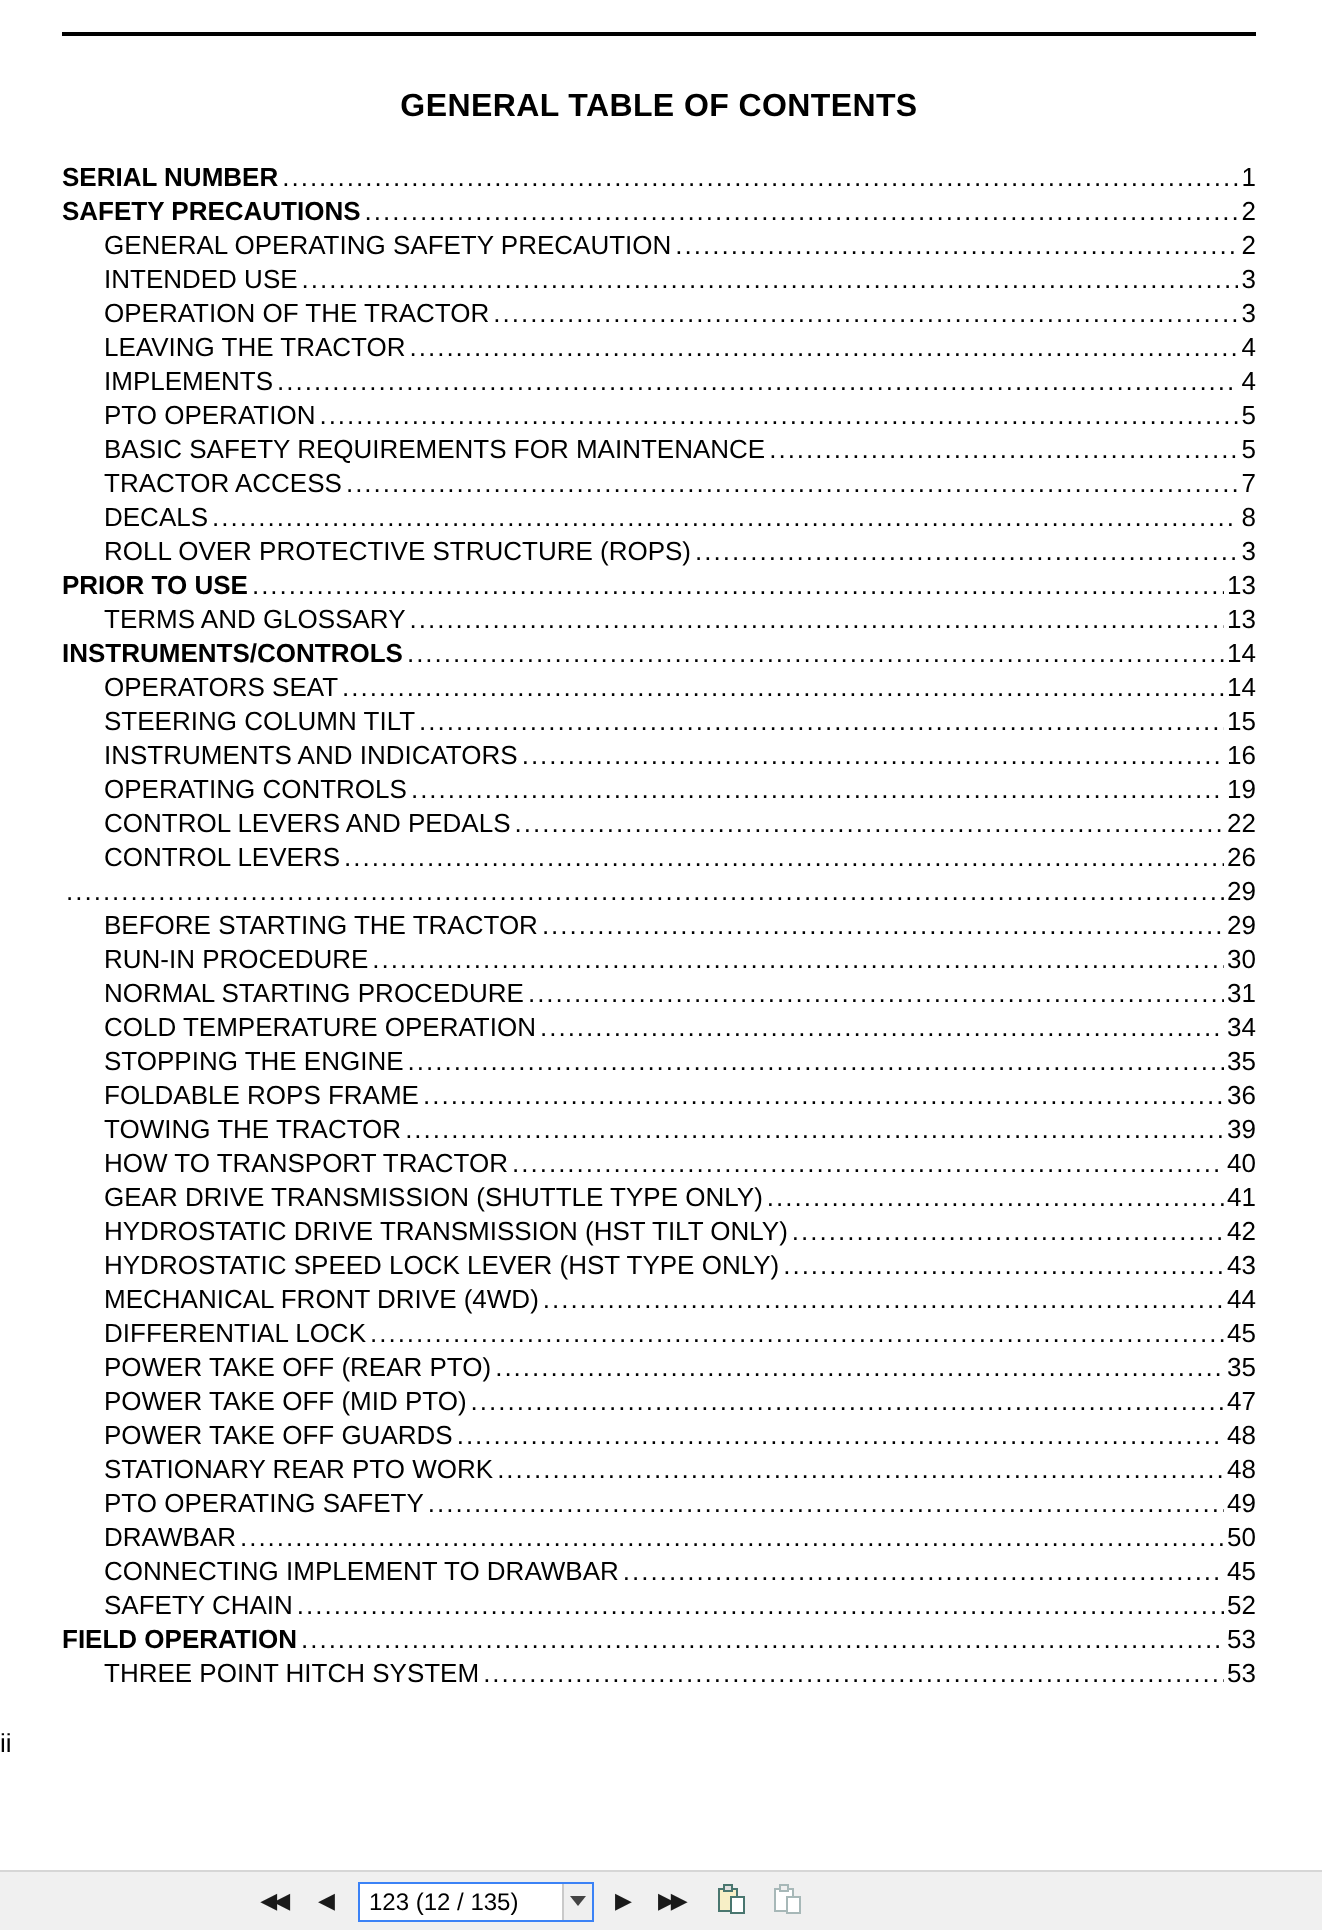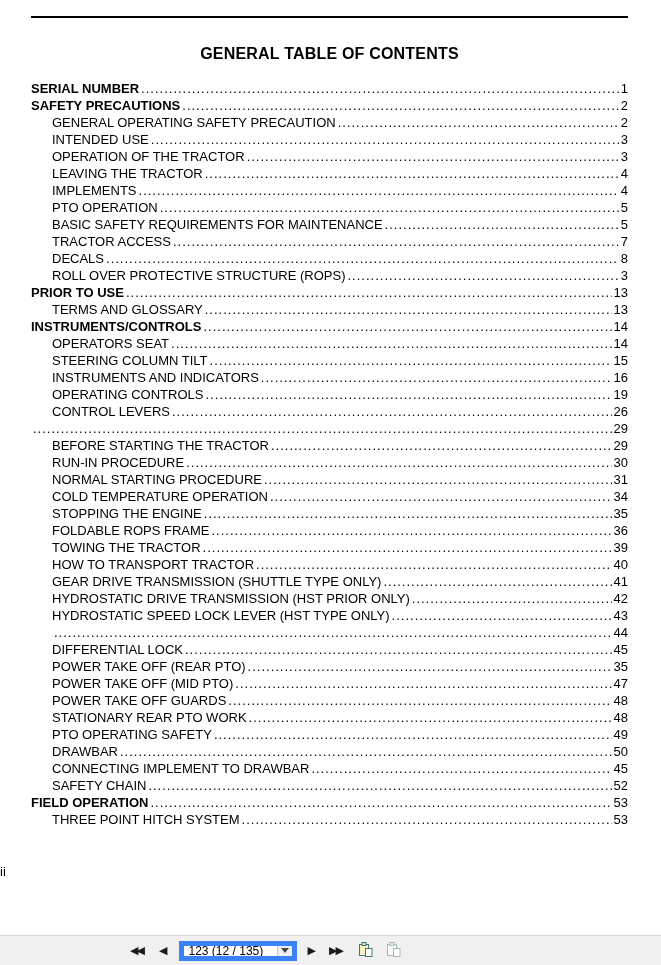--- a/index.html
+++ b/index.html
@@ -22,21 +22,21 @@
   .toc-page { flex:0 0 auto; text-align:right; font-weight:normal; }
   .toc-row.lvl0 .toc-page { font-weight:normal; }
 
   .page-footer { position:absolute; top:864px; left:0; right:0; font-size:13px; }
 
   
   .toolbar { position:absolute; left:0; right:0; bottom:0; height:30px; background:#f0f0f0; border-top:1px solid #d6d6d6; display:flex; align-items:center; justify-content:center; }
   .toolbar-group { display:flex; align-items:center; gap:9px; margin-right:130px; }
   .nav-btn { background:transparent; border:none; font-family:"DejaVu Sans", sans-serif; font-size:11px; color:#1a1a1a; cursor:pointer; padding:2px 2px; line-height:1; }
   .nav-btn.dbl { letter-spacing:-2px; padding-right:5px; }
-  .page-box { display:flex; align-items:stretch; width:118px; height:20px; background:#fff; border:5px solid #3b82f6; }
+  .page-box { display:flex; align-items:stretch; width:118px; height:20px; background:#fff; border:1px solid #3b82f6; }
   .page-input { flex:1 1 auto; min-width:0; border:none; outline:none; background:transparent; font-family:"Liberation Sans", sans-serif; font-size:12px; padding:0 5px; color:#000; }
   .combo-arrow { flex:0 0 15px; display:flex; align-items:center; justify-content:center; border-left:1px solid #c9c9c9; background:#efefef; cursor:pointer; }
   .tri { width:0; height:0; border-left:4px solid transparent; border-right:4px solid transparent; border-top:5px solid #444; }
   .tool-btn { background:transparent; border:none; padding:1px; cursor:pointer; display:flex; align-items:center; }
   .tool-btn.primary { color:#49766f; }
   .tool-btn.secondary { color:#a7b8b8; }
 </style>
 </head>
 <body>
 
@@ -135,20 +135,25 @@
           <span class="toc-label">INSTRUMENTS AND INDICATORS</span>
           <span class="toc-dots"></span>
           <span class="toc-page">16</span>
         </div>
         <div class="toc-row lvl1">
           <span class="toc-label">OPERATING CONTROLS</span>
           <span class="toc-dots"></span>
           <span class="toc-page">19</span>
         </div>
         <div class="toc-row lvl1">
+          <span class="toc-label">CONTROL LEVERS AND PEDALS</span>
+          <span class="toc-dots"></span>
+          <span class="toc-page">22</span>
+        </div>
+        <div class="toc-row lvl1">
           <span class="toc-label">CONTROL LEVERS</span>
           <span class="toc-dots"></span>
           <span class="toc-page">26</span>
         </div>
         <div class="toc-row lvl0">
           <span class="toc-dots"></span>
           <span class="toc-page">29</span>
         </div>
         <div class="toc-row lvl1">
           <span class="toc-label">BEFORE STARTING THE TRACTOR</span>
@@ -189,30 +194,31 @@
           <span class="toc-label">HOW TO TRANSPORT TRACTOR</span>
           <span class="toc-dots"></span>
           <span class="toc-page">40</span>
         </div>
         <div class="toc-row lvl1">
           <span class="toc-label">GEAR DRIVE TRANSMISSION (SHUTTLE TYPE ONLY)</span>
           <span class="toc-dots"></span>
           <span class="toc-page">41</span>
         </div>
         <div class="toc-row lvl1">
-          <span class="toc-label">HYDROSTATIC DRIVE TRANSMISSION (HST PRIOR ONLY)</span>
+          <span class="toc-label">HYDROSTATIC DRIVE TRANSMISSION (HST TILT ONLY)</span>
           <span class="toc-dots"></span>
           <span class="toc-page">42</span>
         </div>
         <div class="toc-row lvl1">
           <span class="toc-label">HYDROSTATIC SPEED LOCK LEVER (HST TYPE ONLY)</span>
           <span class="toc-dots"></span>
           <span class="toc-page">43</span>
         </div>
         <div class="toc-row lvl1">
+          <span class="toc-label">MECHANICAL FRONT DRIVE (4WD)</span>
           <span class="toc-dots"></span>
           <span class="toc-page">44</span>
         </div>
         <div class="toc-row lvl1">
           <span class="toc-label">DIFFERENTIAL LOCK</span>
           <span class="toc-dots"></span>
           <span class="toc-page">45</span>
         </div>
         <div class="toc-row lvl1">
           <span class="toc-label">POWER TAKE OFF (REAR PTO)</span>

